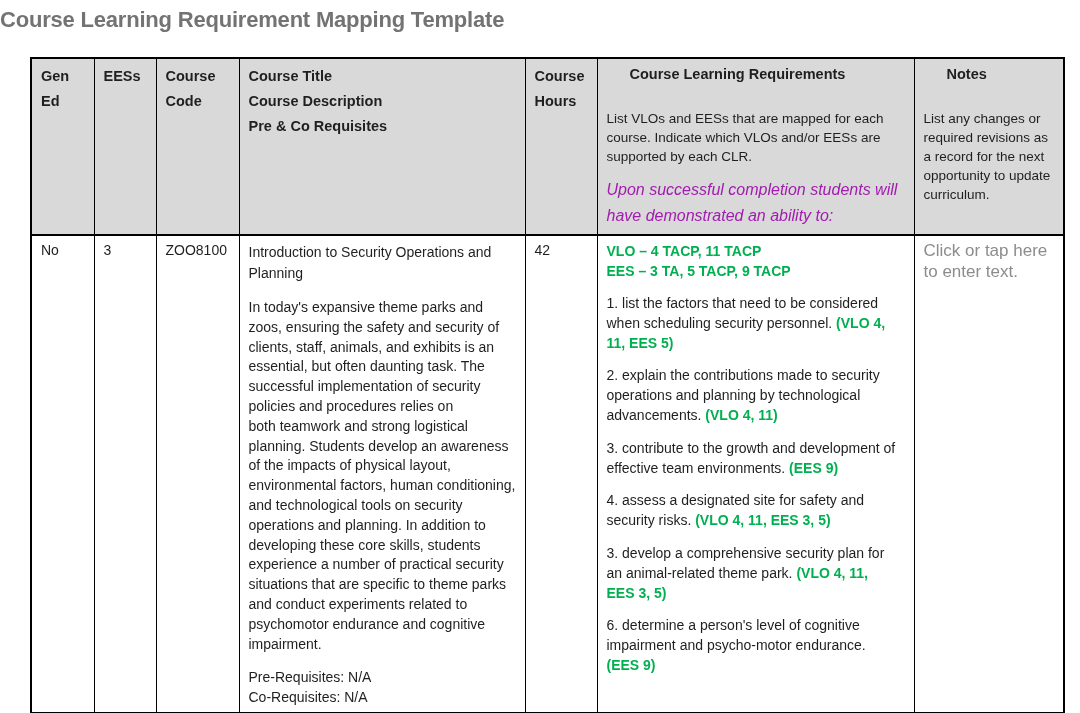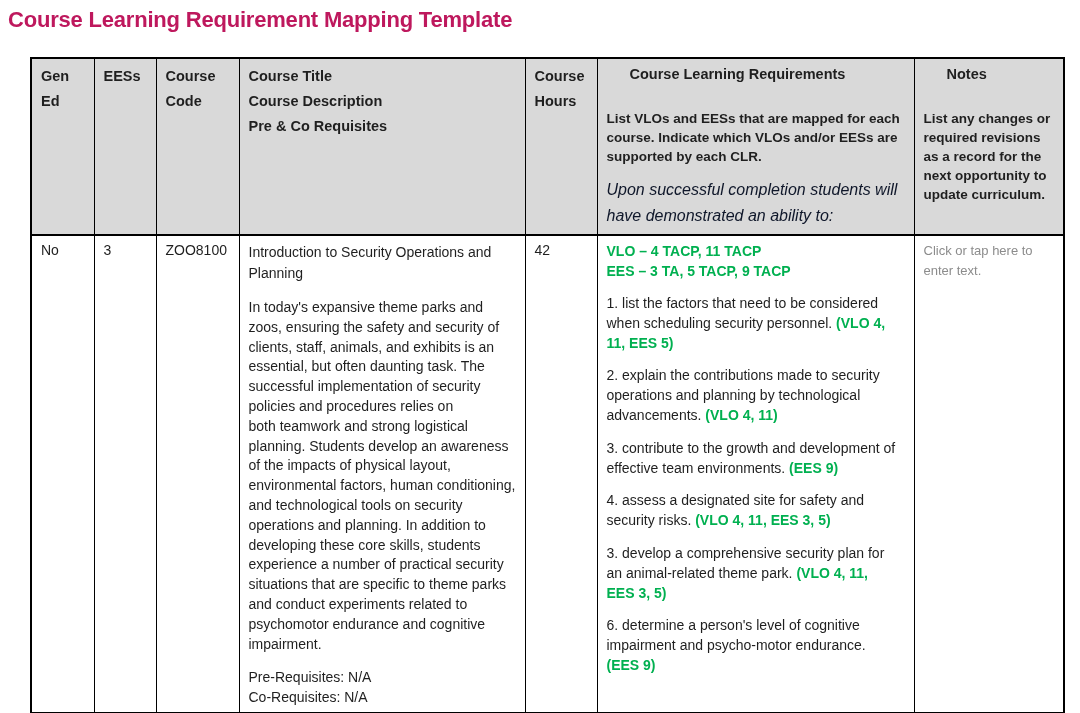--- a/index.html
+++ b/index.html
@@ -12,25 +12,25 @@
   * { box-sizing: border-box; }
   html, body {
     margin: 0; padding: 0;
     width: 1080px; height: 713px;
     background: #ffffff;
     font-family: "Liberation Sans", sans-serif;
     color: var(--text-color);
     overflow: hidden;
   }
   h1.page-title {
-    margin: 6px 0 0 8px;
+    margin: 6px 0 0 0;
     font-size: 22px;
     line-height: 28px;
     font-weight: 700;
-    color: #be185d;
+    color: #737373;
     letter-spacing: -0.2px;
   }
   table.doc-table {
     table-layout: fixed;
     border-collapse: collapse;
     margin: 23px 0 0 30px;
     width: 1033px;
     border: 2px solid var(--border-color);
   }
   .doc-table th, .doc-table td {
@@ -50,32 +50,32 @@
     font-size: 14.5px;
   }
   
   .hml {                      
     white-space: pre-line;
     line-height: 25px;
   }
   .hline { line-height: 25px; }  
   .h-title { line-height: 20px; margin-bottom: 3px; margin-left: 23px; }
   .h-desc {
-    font-weight: 700;
+    font-weight: 400;
     font-size: 13.5px;
     line-height: 19px;
     margin-top: 25px;
   }
   .h-italic {
     font-weight: 400;
     font-style: italic;
     font-size: 16px;
     line-height: 26px;
     margin-top: 11px;
-    color: #0f172a;
+    color: #a21caf;
   }
   
   .course-title {
     font-weight: 400;
     margin: 1px 0 0 0;
     line-height: 21px;
   }
   .course-desc {
     white-space: pre-line;
     margin-top: 14px;
@@ -90,21 +90,21 @@
     color: var(--accent-green);
     font-weight: 700;
     white-space: pre-line;
     margin-top: 1px;
     line-height: 19.5px;
   }
   p.clr-item { margin: 13px 8px 0 0; line-height: 19.8px; }
   .clr-ref { color: var(--accent-green); font-weight: 700; }
   .placeholder {
     color: var(--placeholder-gray);
-    font-size: 13px;
+    font-size: 17px;
     line-height: 20px;
     cursor: text;
   }
 </style>
 </head>
 <body>
 
 <h1 class="page-title">Course Learning Requirement Mapping Template</h1>
 
 <table class="doc-table">

